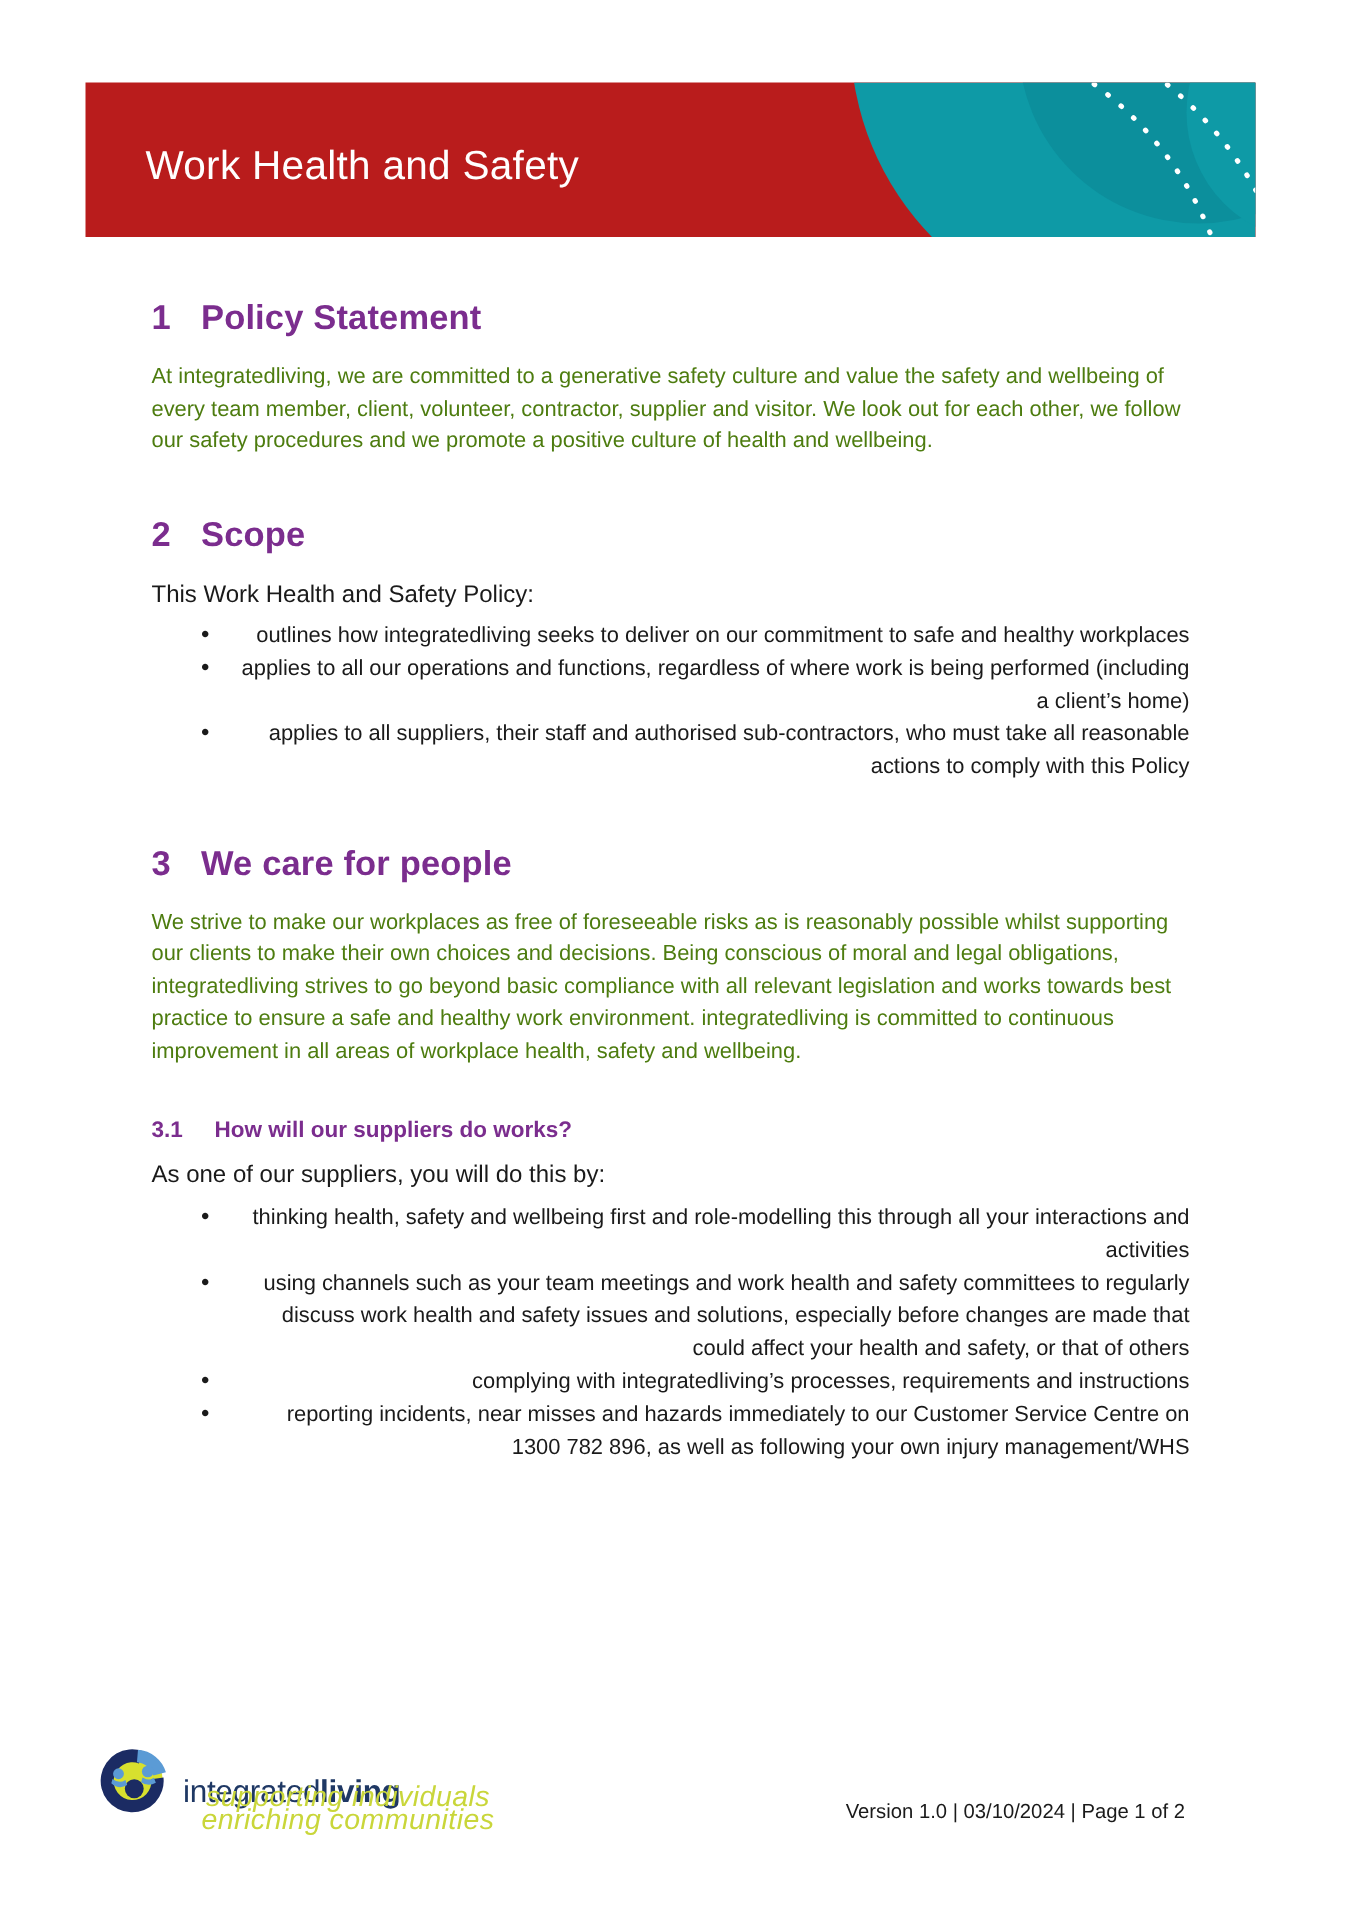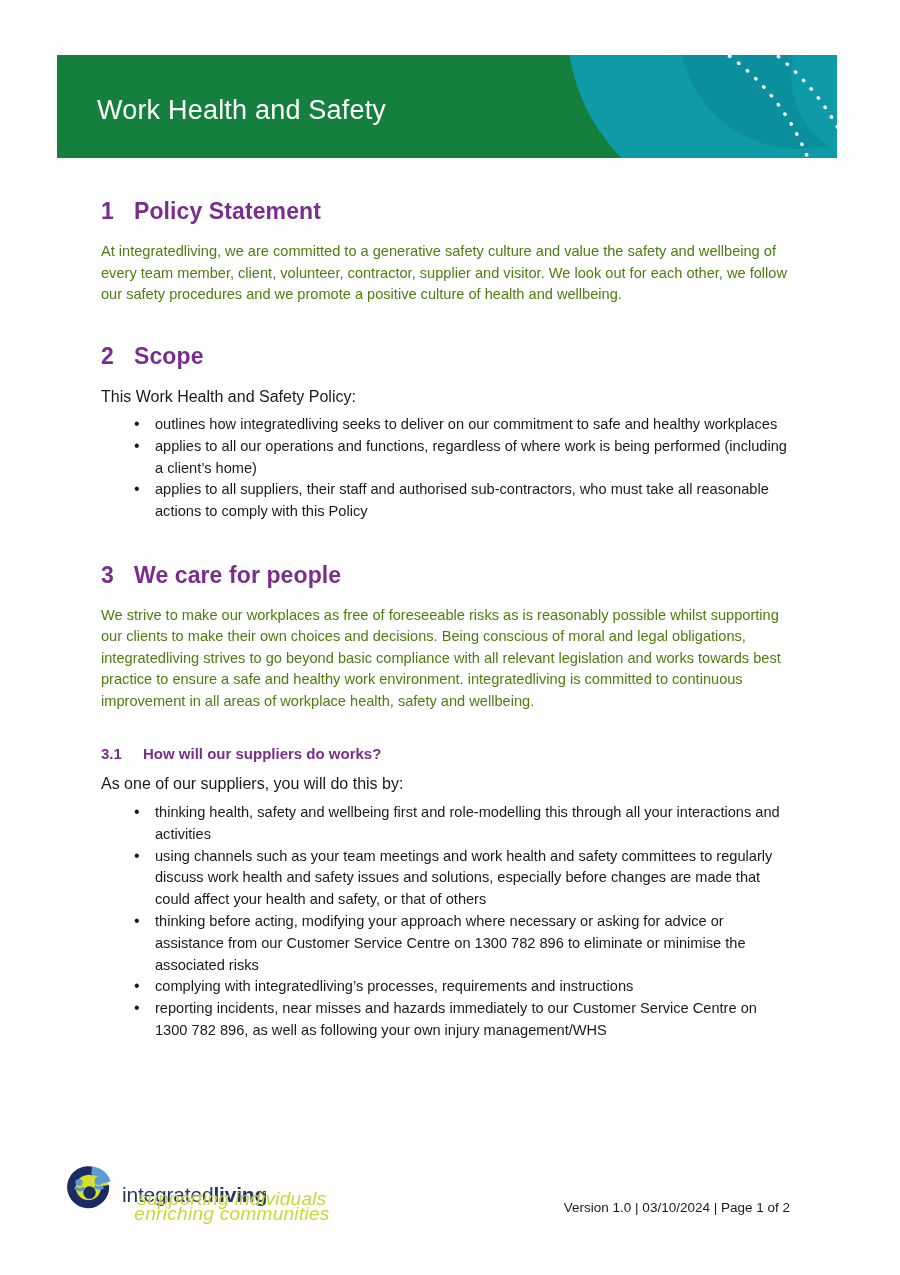--- a/index.html
+++ b/index.html
@@ -23,21 +23,21 @@
     background: #ffffff;
   }
 
   
   .banner {
     position: absolute;
     left: 57px;
     top: 55px;
     width: 780px;
     height: 103px;
-    background: #15803d;
+    background: #b91c1c;
     overflow: hidden;
   }
   .banner-svg {
     position: absolute;
     inset: 0;
     width: 100%;
     height: 100%;
     display: block;
   }
   .banner-title {
@@ -100,20 +100,21 @@
     margin: 0 0 7px 0;
     font-size: 16px;
     line-height: 21.5px;
     color: #1a1a1a;
   }
 
   ul.bullets {
     margin: 0 0 18px 0;
     padding: 0;
     list-style: none;
+    text-align: right;
   }
   ul.bullets li {
     position: relative;
     padding-left: 54px;
     font-size: 14.6px;
     line-height: 21.8px;
     color: #1a1a1a;
     margin: 0;
   }
   ul.bullets li::before {
@@ -246,23 +247,20 @@
       <span class="num">3.1</span>
       <span>How will our suppliers do works?</span>
     </h2>
     <p class="lead-in">As one of our suppliers, you will do this by:</p>
     <ul class="bullets">
       <li>
         <span>thinking health, safety and wellbeing first and role-modelling this through all your interactions and activities</span><span class="strong"></span><span></span>
       </li>
       <li>
         <span>using channels such as your team meetings and work health and safety committees to regularly discuss work health and safety issues and solutions, especially before changes are made that could affect your health and safety, or that of others</span><span class="strong"></span><span></span>
-      </li>
-      <li>
-        <span>thinking before acting, modifying your approach where necessary or asking for advice or assistance from our Customer Service Centre on 1300 782 896 to eliminate or minimise the associated risks</span><span class="strong"></span><span></span>
       </li>
       <li>
         <span>complying with integratedliving’s processes, requirements and instructions</span><span class="strong"></span><span></span>
       </li>
       <li>
         <span>reporting incidents, near misses and hazards </span><span class="strong">immediately</span><span> to our Customer Service Centre on 1300 782 896, as well as following your own injury management/WHS</span>
       </li>
     </ul>
 
   </div>

